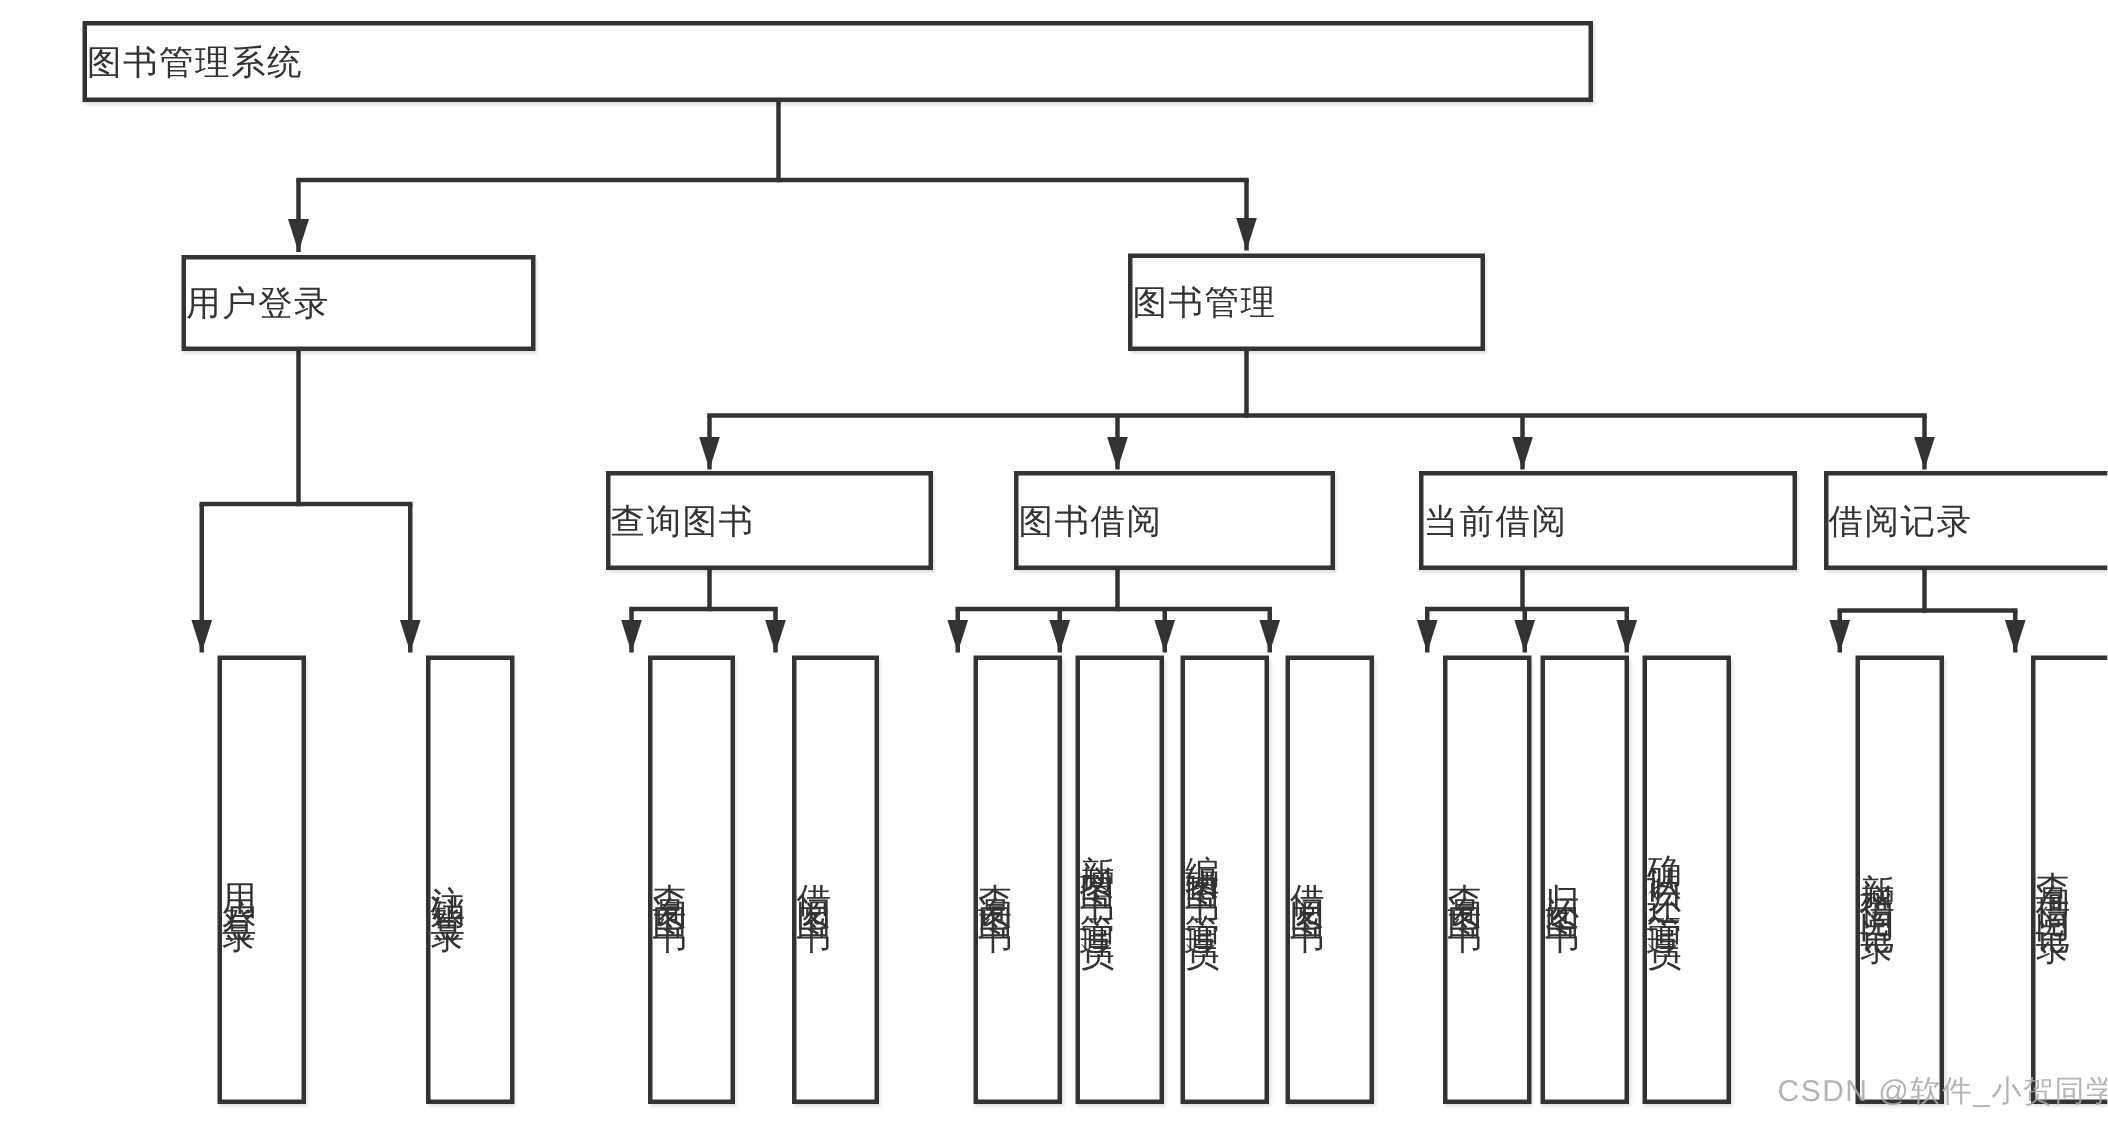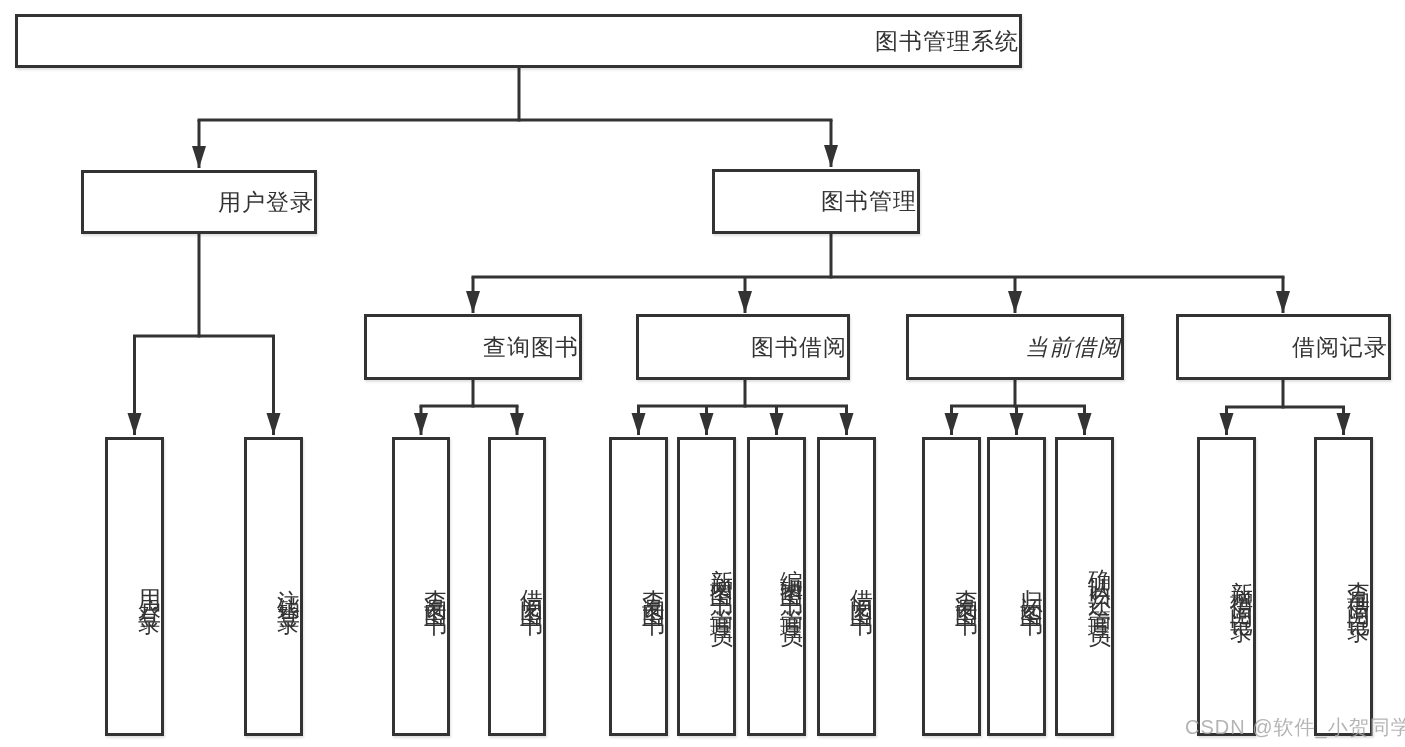--- a/index.html
+++ b/index.html
@@ -20,22 +20,23 @@
   }
   #wires{position:absolute;left:0;top:0;width:1405px;height:747px;}
   #wires line{stroke:var(--line);stroke-width:3;}
   .box{
     position:absolute;
     box-sizing:border-box;
     border:3px solid var(--line);
     background:var(--fill);
     display:flex;
     align-items:center;
-    justify-content:flex-end;
+    justify-content:flex-start;
     box-shadow:1px 2px 2px rgba(0,0,0,0.12);
+    margin-left:40px;
   }
   .hlabel{
     font-size:23px;
     letter-spacing:1px;
     white-space:nowrap;
     color:var(--text);
   }
   .vlabel{
     writing-mode:vertical-rl;
     text-orientation:mixed;
@@ -123,31 +124,31 @@
     </g>
   </svg>
 
   <div class="box" style="left:15px;top:14px;width:1007px;height:54px;">
     <span class="hlabel">图书管理系统</span>
   </div>
 
   <div class="box" style="left:81px;top:170px;width:236px;height:64px;">
     <span class="hlabel">用户登录</span>
   </div>
-  <div class="box" style="left:712px;top:169px;width:208px;height:65px;">
+  <div class="box" style="left:712px;top:169px;width:238px;height:65px;">
     <span class="hlabel">图书管理</span>
   </div>
 
   <div class="box" style="left:364px;top:314px;width:218px;height:66px;">
     <span class="hlabel">查询图书</span>
   </div>
   <div class="box" style="left:636px;top:314px;width:214px;height:66px;">
     <span class="hlabel">图书借阅</span>
   </div>
-  <div class="box" style="left:906px;top:314px;width:218px;height:66px;font-style:italic;">
+  <div class="box" style="left:906px;top:314px;width:252px;height:66px;">
     <span class="hlabel">当前借阅</span>
   </div>
   <div class="box" style="left:1176px;top:314px;width:215px;height:66px;">
     <span class="hlabel">借阅记录</span>
   </div>
 
   <div class="box" style="left:105px;top:437px;width:59px;height:299px;">
     <span class="vlabel">用户登录</span>
   </div>
   <div class="box" style="left:244px;top:437px;width:59px;height:299px;">

